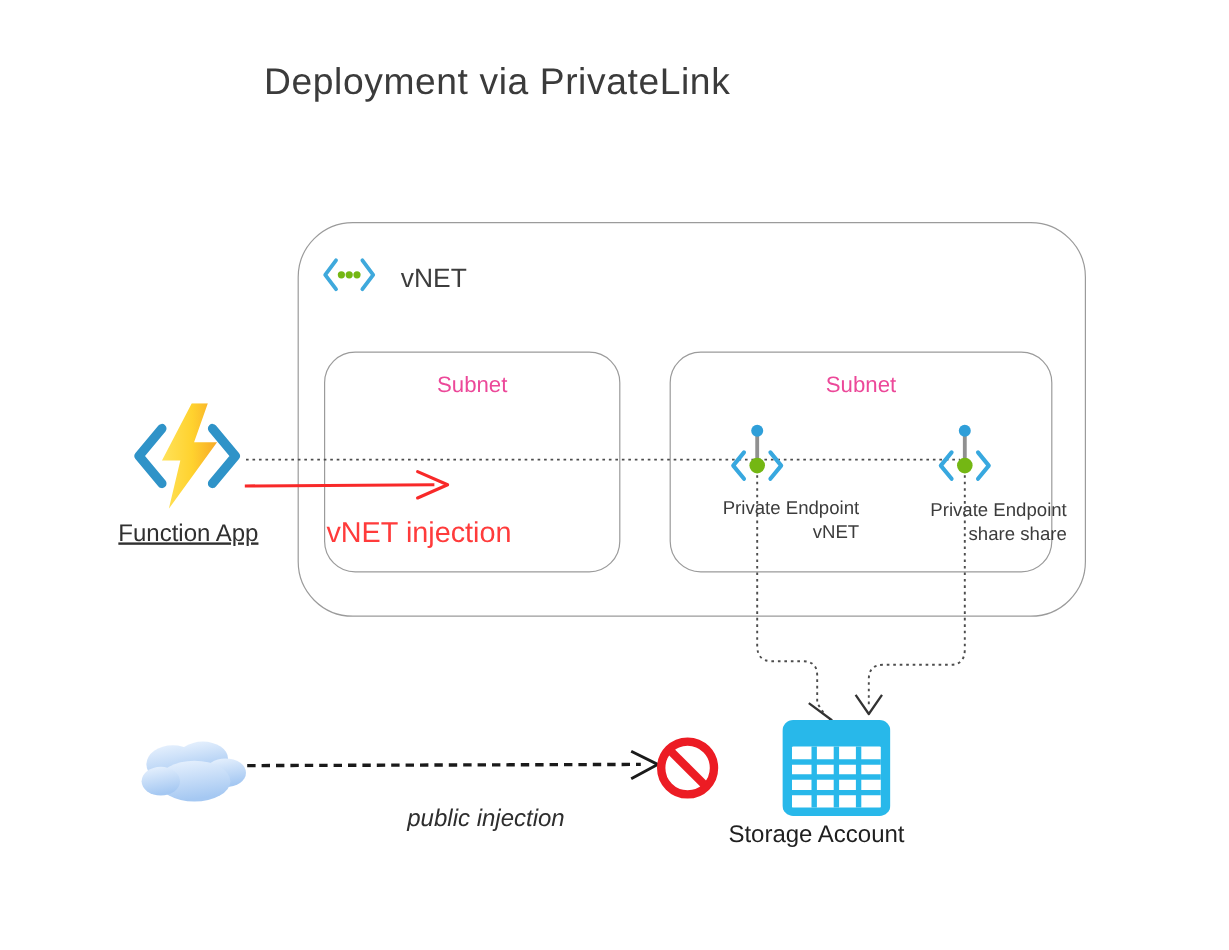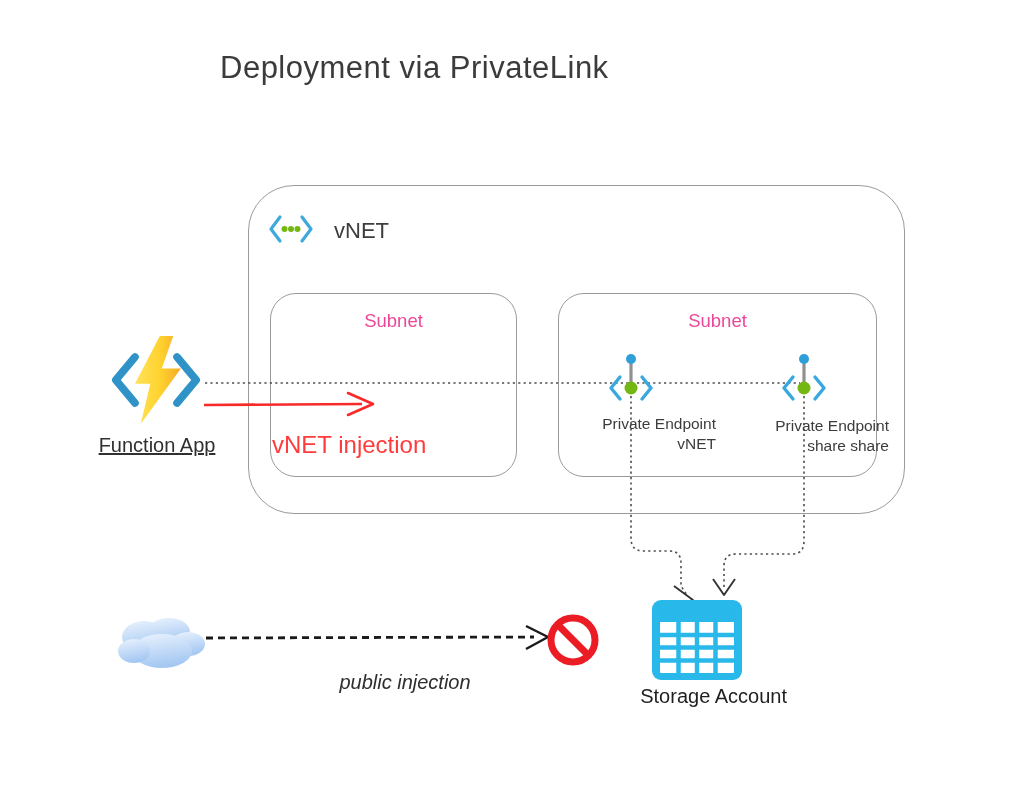--- a/index.html
+++ b/index.html
@@ -26,21 +26,21 @@
   #function-app{left:106px;top:336px;width:100px;height:88px;}
   #function-app-label{left:87px;top:434px;width:140px;text-align:center;font-size:20px;color:#303030;text-decoration:underline;}
   #injection-label{left:272px;top:431px;font-size:24px;color:#ff3b3b;}
   .pe-icon{width:50px;height:56px;}
   #pe-blob-icon{left:606px;top:350px;}
   #pe-file-icon{left:779px;top:350px;}
   .pe-label{width:170px;text-align:right;font-size:15.5px;line-height:20px;color:#3c3c3c;}
   #pe-blob-label{left:546px;top:414px;}
   #pe-file-label{left:719px;top:416px;}
   #storage-icon{left:652px;top:600px;width:90px;height:80px;}
-  #storage-label{left:607px;top:685px;width:180px;text-align:right;font-size:20px;color:#1f1f1f;}
+  #storage-label{left:607px;top:685px;width:180px;text-align:left;font-size:20px;color:#1f1f1f;}
   #cloud-icon{left:112px;top:611px;width:100px;height:62px;}
   #no-entry-icon{left:545px;top:612px;width:56px;height:56px;}
   #public-endpoint-label{left:325px;top:671px;width:160px;text-align:center;
     font-size:20px;font-style:italic;color:#2e2e2e;}
   #connectors{left:0;top:0;width:1024px;height:792px;pointer-events:none;}
 </style>
 </head>
 <body>
 
 <div id="title" class="abs">Deployment via PrivateLink</div>

